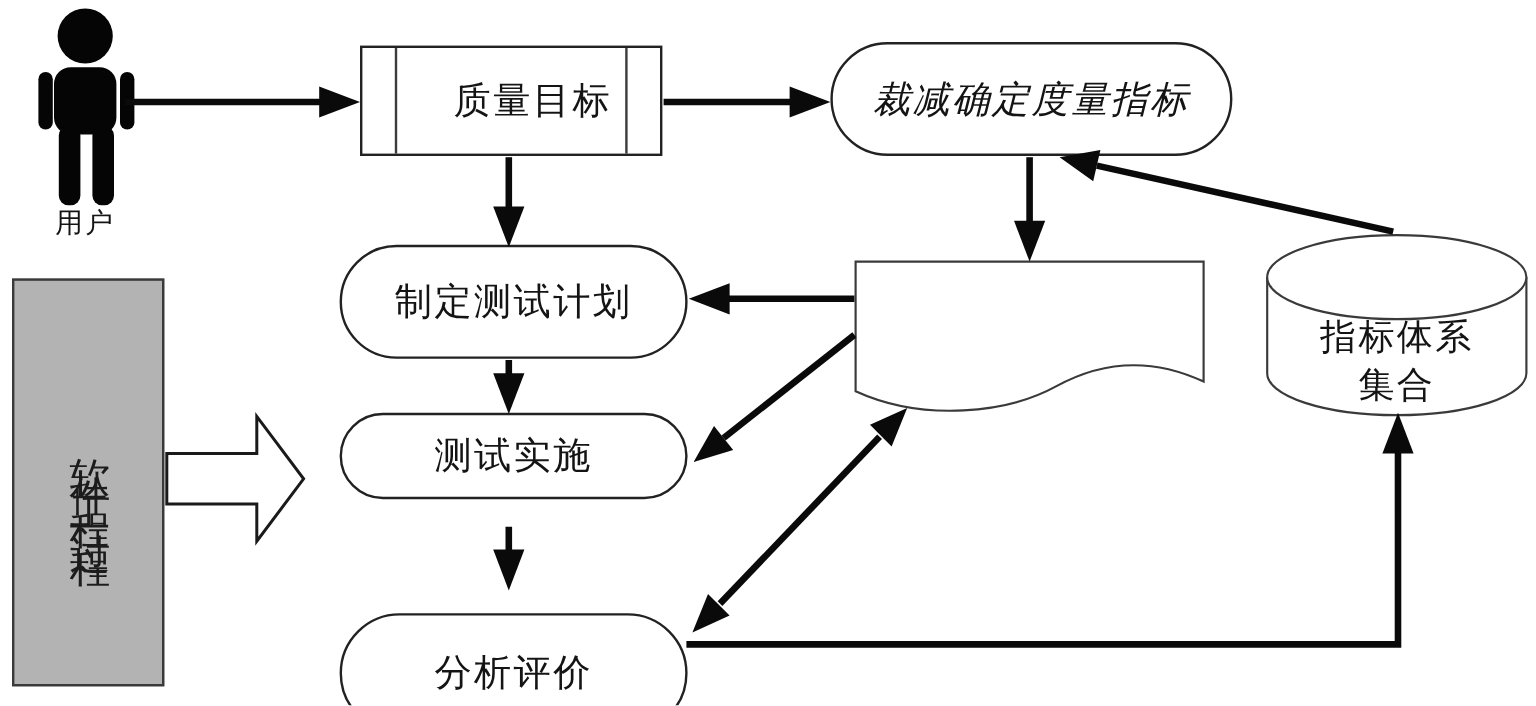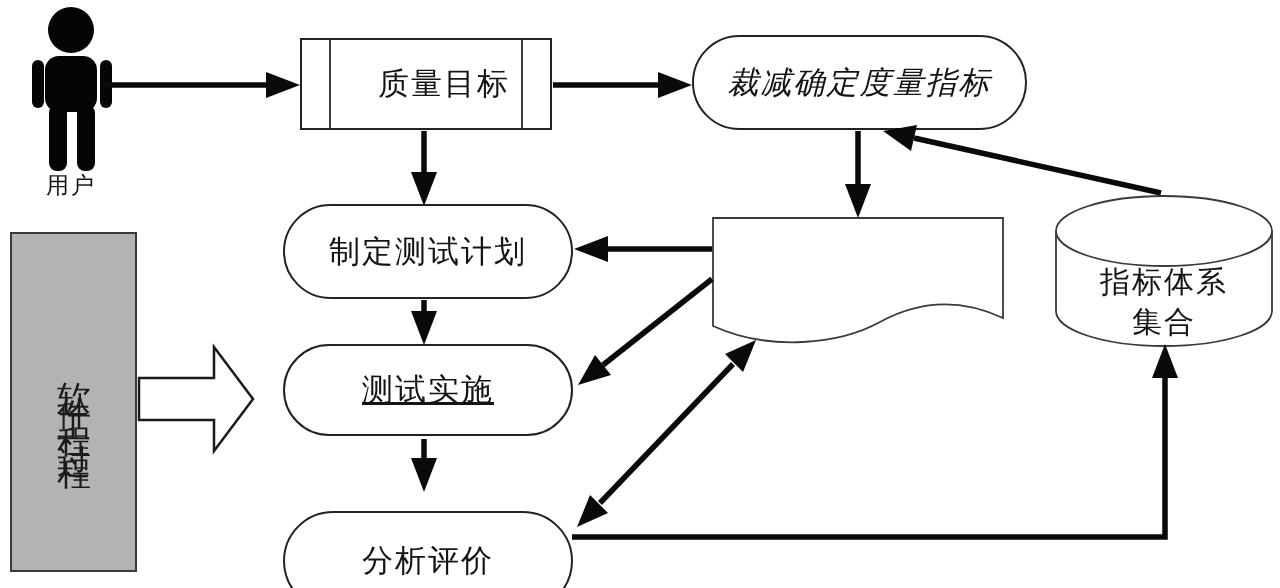--- a/index.html
+++ b/index.html
@@ -43,21 +43,21 @@
   </div>
 
   <div class="node stadium" style="left:692px;top:35px;width:335px;height:95px;font-style:italic;">
     <span class="txt">裁减确定度量指标</span>
   </div>
 
   <div class="node stadium" style="left:283px;top:204px;width:290px;height:95px;">
     <span class="txt">制定测试计划</span>
   </div>
 
-  <div class="node stadium" style="left:283px;top:344px;width:290px;height:92px;text-decoration:underline;">
+  <div class="node stadium" style="left:283px;top:344px;width:290px;height:72px;">
     <span class="txt">测试实施</span>
   </div>
 
   <div class="node stadium" style="left:283px;top:511px;width:290px;height:100px;">
     <span class="txt">分析评价</span>
   </div>
 
   <div class="graybox" style="left:10px;top:232px;width:127px;height:340px;">
     <span class="vtxt">软件工程过程</span>
   </div>

